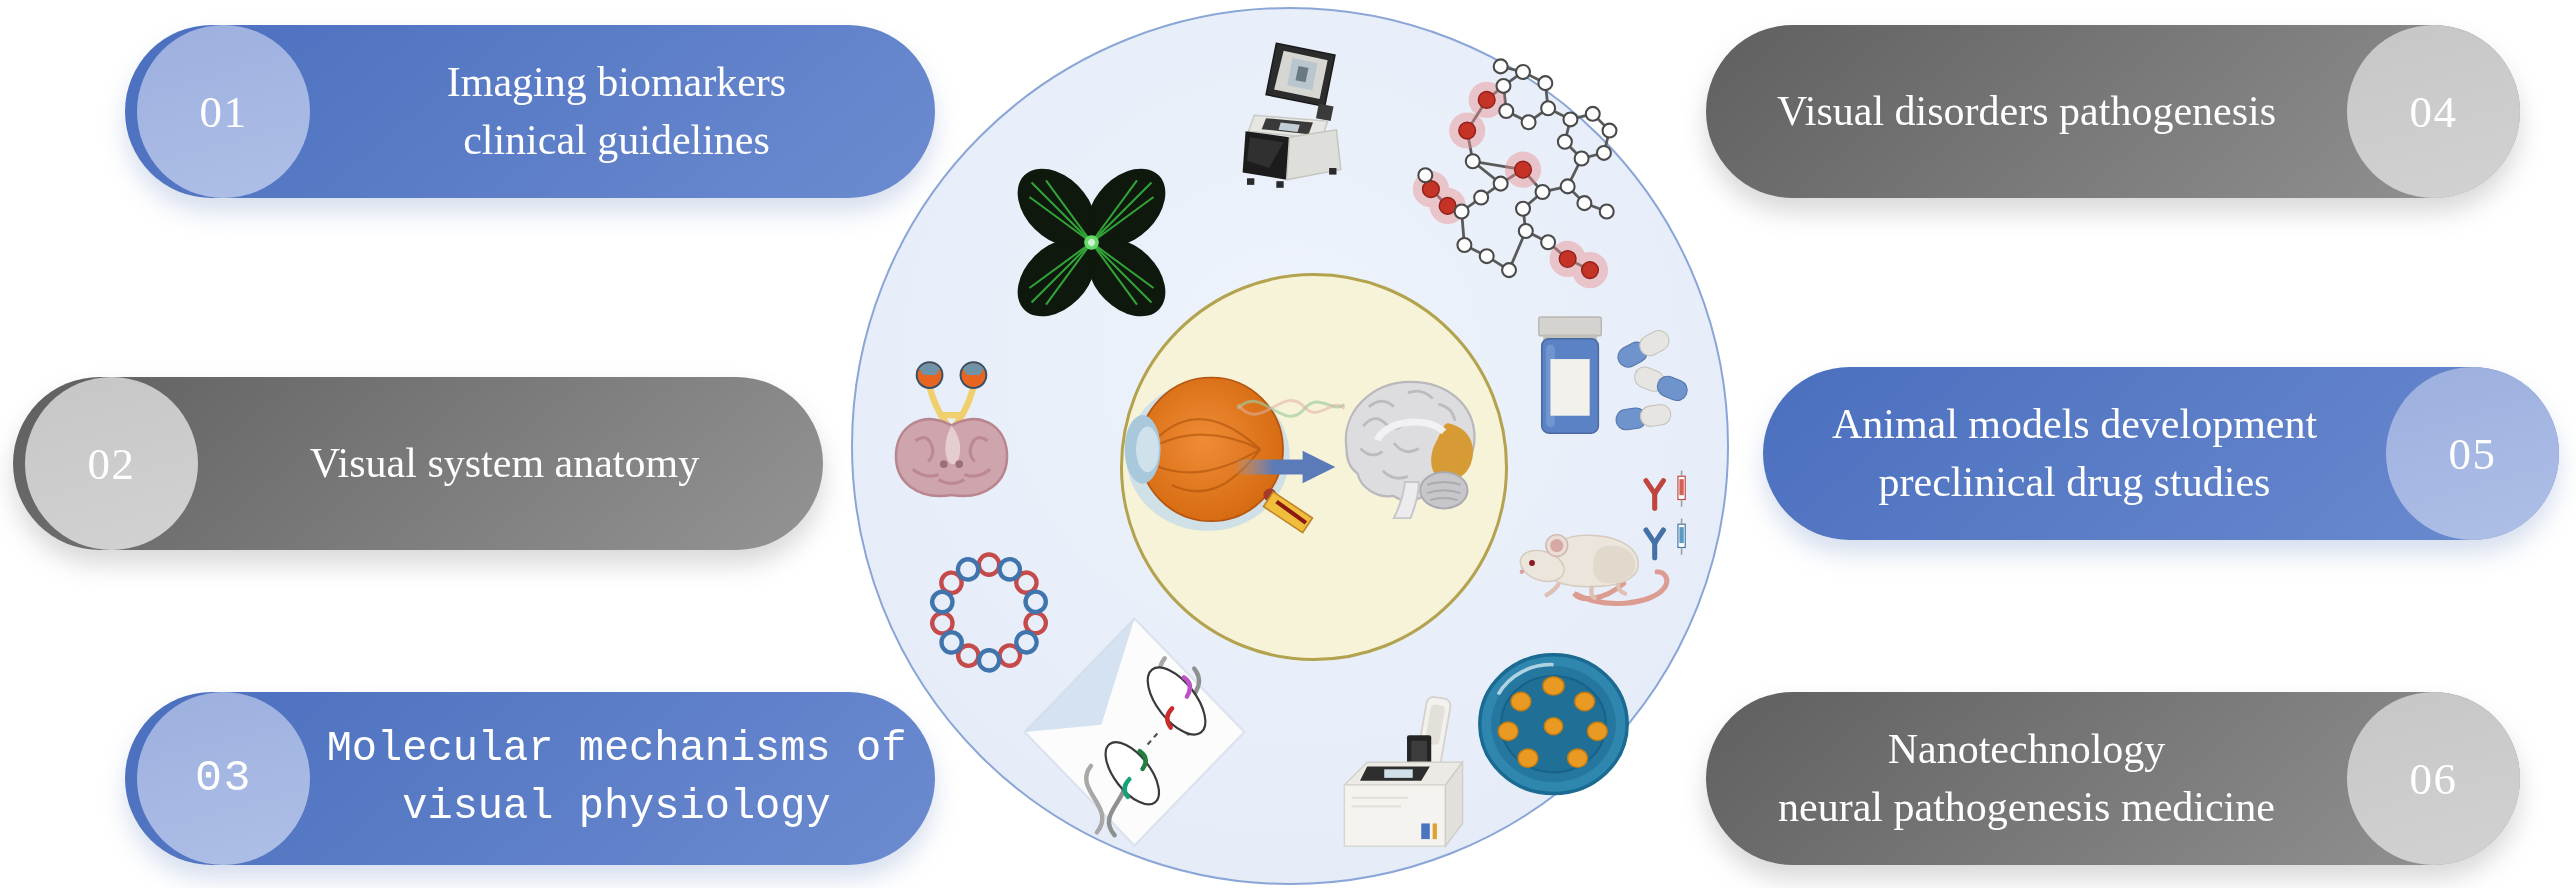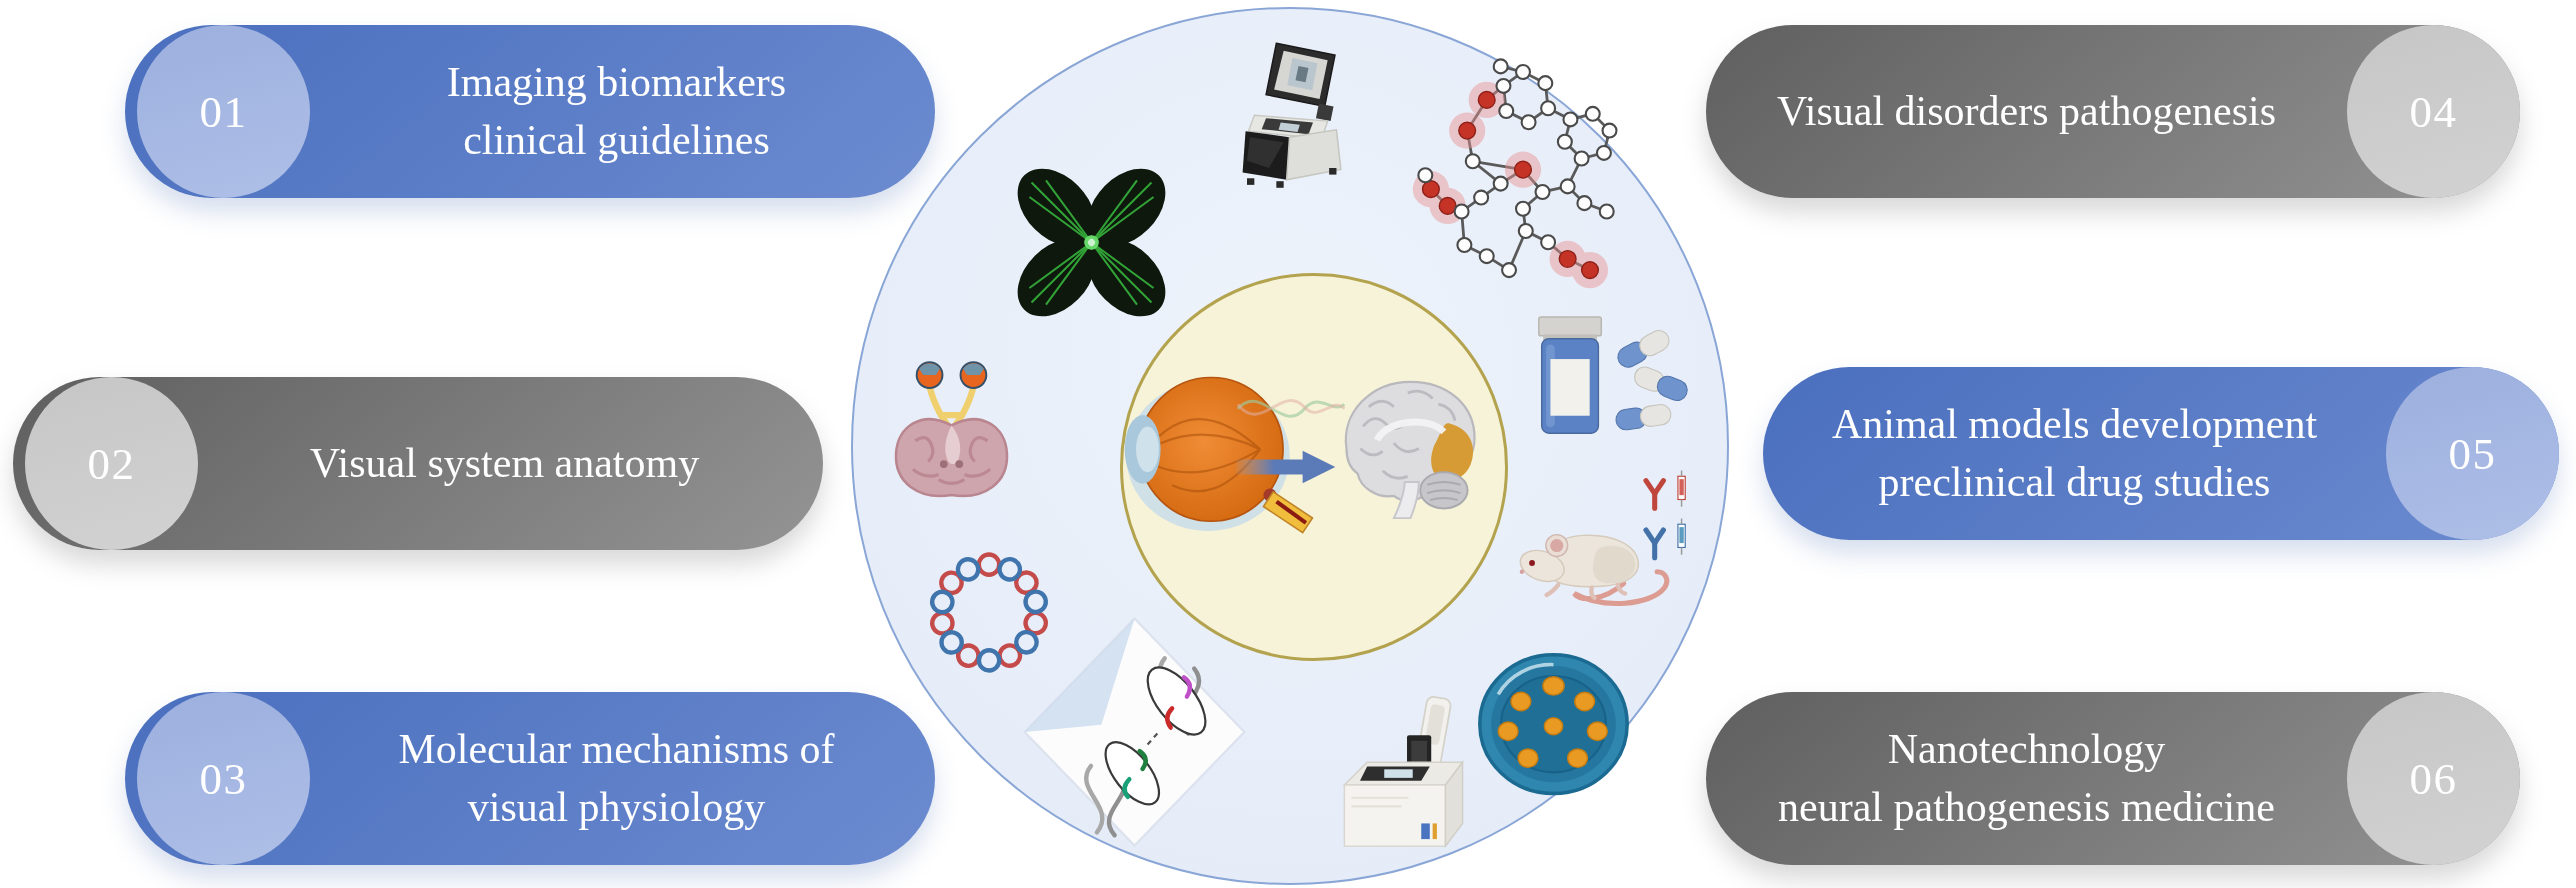--- a/index.html
+++ b/index.html
@@ -47,21 +47,21 @@
 
   <div class="pill gray left" style="left:13px;top:377px;width:810px;">
     <div class="cap">
       <span class="num">02</span>
     </div>
     <div class="label">
       <div>Visual system anatomy</div>
     </div>
   </div>
 
-  <div class="pill blue left" style="left:125px;top:692px;width:810px;">
+  <div class="pill blue left" style="left:125px;top:692px;width:810px;font-family:Liberation Mono, monospace;">
     <div class="cap">
       <span class="num">03</span>
     </div>
     <div class="label">
       <div>Molecular mechanisms of</div>
       <div>visual physiology</div>
     </div>
   </div>
 
   <div class="pill gray right" style="left:1706px;top:25px;width:814px;">

